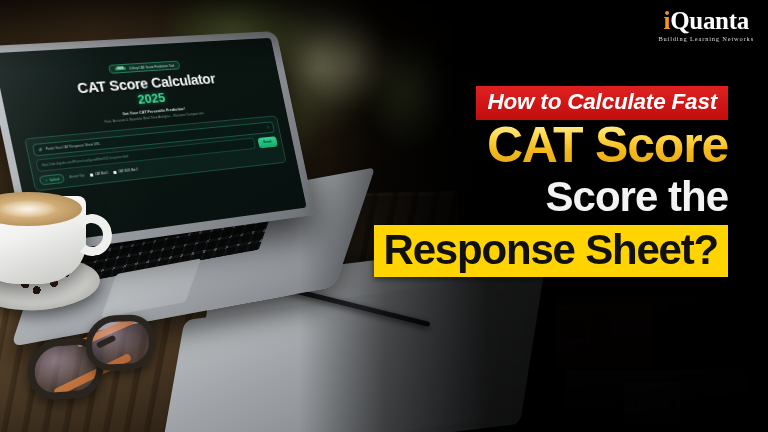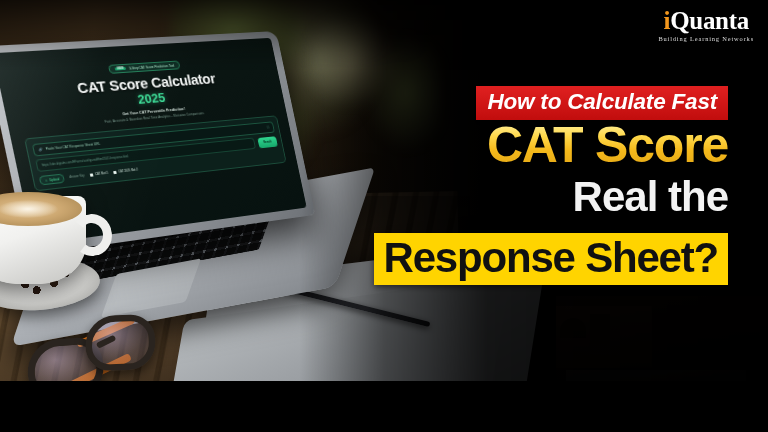--- a/index.html
+++ b/index.html
@@ -1,21 +1,21 @@
 <!DOCTYPE html>
 <html><head>
 <meta charset="utf-8">
 <style>
   * { margin:0; padding:0; box-sizing:border-box; }
   html,body { width:768px; height:432px; overflow:hidden; background:#000; }
   body { font-family:"Liberation Sans", sans-serif; }
 
   #stage {
     position:relative;
-    width:768px; height:381px;
+    width:768px; height:432px;
     background:#4c1d95;
     overflow:hidden;
   }
 
   
   .photo-base {
     position:absolute; inset:0;
     background:
       
       radial-gradient(ellipse 60% 70% at 18% 55%, rgba(120,96,60,0.30) 0%, rgba(40,30,18,0.10) 45%, rgba(0,0,0,0) 70%),
@@ -356,21 +356,21 @@
     -webkit-text-fill-color:transparent; color:transparent;
     filter:drop-shadow(0 2px 3px rgba(0,0,0,0.85));
   }
   .line-white {
     margin-top:4px;
     font-size:42px; font-weight:bold; line-height:1.05;
     color:#f3f3f3; letter-spacing:-1px;
     text-shadow:0 2px 5px rgba(0,0,0,0.8);
   }
   .line-hl {
-    display:inline-block; margin-top:14px;
+    display:inline-block; margin-top:6px;
     background:#ffd400; color:#111111;
     font-size:42px; font-weight:bold; line-height:1.02;
     letter-spacing:-1.2px;
     padding:4px 10px 6px 10px;
     box-shadow:0 2px 6px rgba(0,0,0,0.55);
   }
 </style>
 </head>
 <body>
 
@@ -466,17 +466,17 @@
   <div class="top-dim"></div>
 
   <div id="logo">
     <div class="logo-word"><span class="i">i</span><span>Quanta</span></div>
     <div class="logo-tag">Building Learning Networks</div>
   </div>
 
   <div id="headline">
     <div><span class="line-red">How to Calculate Fast</span></div>
     <div class="line-gold">CAT Score</div>
-    <div class="line-white">Real the</div>
+    <div class="line-white">Score the</div>
     <div><span class="line-hl">Response Sheet?</span></div>
   </div>
 
 </div>
 
 </body></html>

